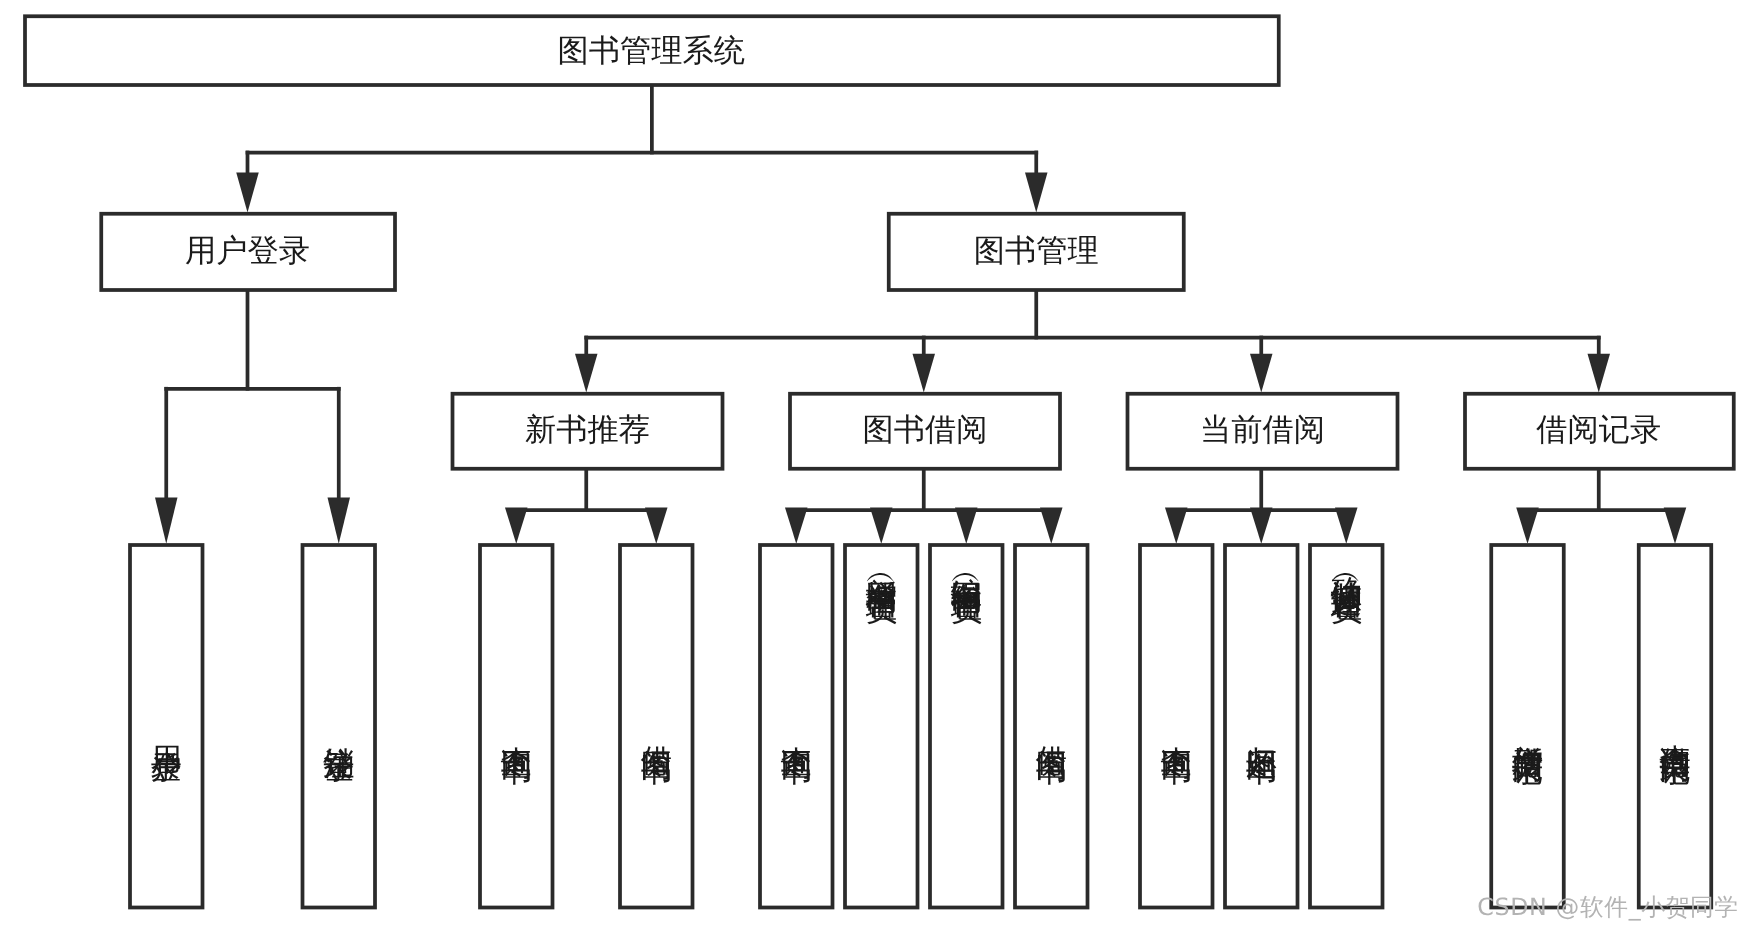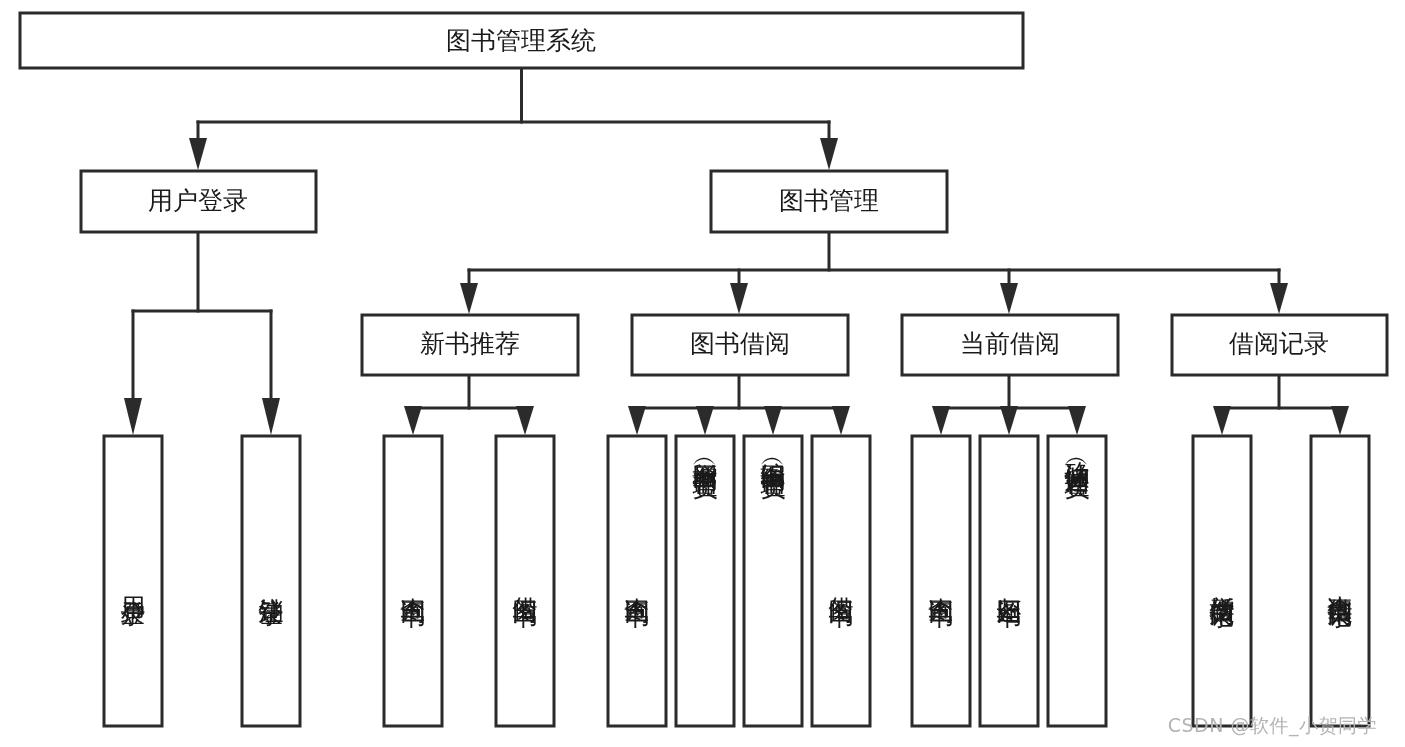--- a/index.html
+++ b/index.html
@@ -62,21 +62,21 @@
     text-orientation: upright;
     font-family: "DejaVu Sans", "Liberation Sans", sans-serif;
     font-size: 25px;
     line-height: 1.08;
     letter-spacing: 2px;
     color: #1a1a1a;
     white-space: nowrap;
   }
   #watermark {
     position: absolute;
-    right: 28px;
+    right: 14px;
     bottom: 8px;
     font-family: "DejaVu Sans", "Liberation Sans", sans-serif;
     font-size: 19px;
     color: #b3b3b3;
     letter-spacing: 0.5px;
     white-space: nowrap;
   }
 </style>
 </head>
 <body>

